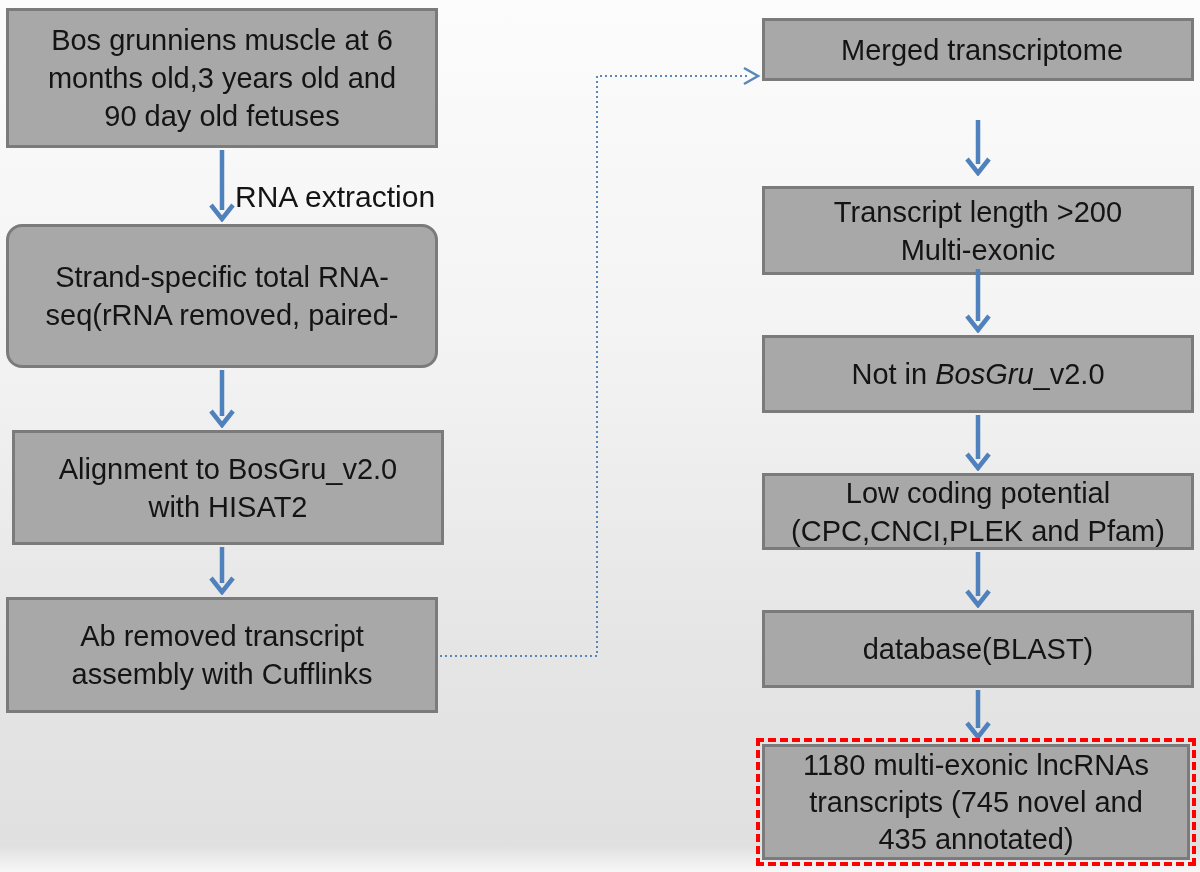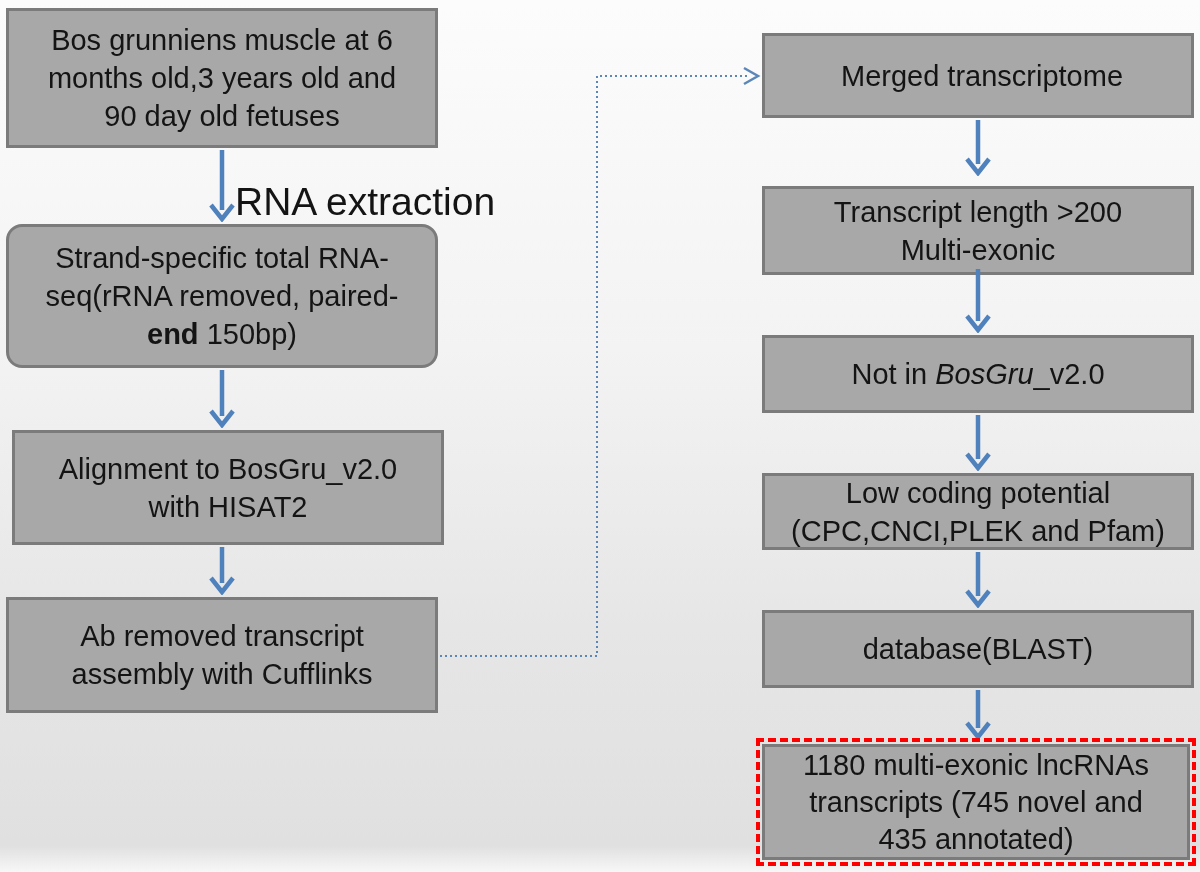--- a/index.html
+++ b/index.html
@@ -30,21 +30,21 @@
   }
   .lcol { left: 6px;  width: 432px; }
   .rcol { left: 762px; width: 432px; }
 
   .line { white-space: nowrap; }
 
   .varrow { position: absolute; }
 
   .alabel {
     position: absolute;
-    font-size: 39px;
+    font-size: 30px;
     color: #141414;
     white-space: nowrap;
   }
 
   #result-wrap {
     position: absolute;
     left: 756px;
     top: 738px;
     width: 440px;
     height: 128px;
@@ -78,21 +78,20 @@
 
   <svg class="varrow" width="30" height="72" style="left:207px; top:150px;">
     <line x1="15" y1="0" x2="15" y2="60" stroke="#4f81bd" stroke-width="4.5"></line>
     <path d="M4 55 L15 69 L26 55" fill="none" stroke="#4f81bd" stroke-width="4.5"></path>
   </svg>
   <div class="alabel" style="left:235px; top:180px;">RNA extraction</div>
 
   <div class="fbox lcol" style="top:224px; height:144px;border-radius:16px;">
     <div class="line">Strand-specific total RNA-</div>
     <div class="line">seq(rRNA removed, paired-</div>
-    <div class="line"><b>end</b><span> 150bp)</span></div>
   </div>
 
   <svg class="varrow" width="30" height="58" style="left:207px; top:370px;">
     <line x1="15" y1="0" x2="15" y2="46" stroke="#4f81bd" stroke-width="4.5"></line>
     <path d="M4 41 L15 55 L26 41" fill="none" stroke="#4f81bd" stroke-width="4.5"></path>
   </svg>
 
   <div class="fbox lcol" style="top:430px; height:115px;margin-left:6px;">
     <div class="line">Alignment to BosGru_v2.0</div>
     <div class="line">with HISAT2</div>
@@ -106,21 +105,21 @@
   <div class="fbox lcol" style="top:597px; height:116px;">
     <div class="line">Ab removed transcript</div>
     <div class="line">assembly with Cufflinks</div>
   </div>
 
   <svg id="connector-overlay" width="1200" height="872">
     <polyline points="440,656 597,656 597,76 747,76" fill="none" stroke="#5b87b8" stroke-width="2" stroke-dasharray="2 3"></polyline>
     <path d="M744 68 L758 76 L744 84" fill="none" stroke="#5b87b8" stroke-width="2.5"></path>
   </svg>
 
-  <div class="fbox rcol" style="top:33px; height:85px;padding-left:8px;">
+  <div class="fbox rcol" style="top:18px; height:63px;padding-left:8px;">
     <div class="line">Merged transcriptome</div>
   </div>
 
   <svg class="varrow" width="30" height="56" style="left:963px; top:120px;">
     <line x1="15" y1="0" x2="15" y2="44" stroke="#4f81bd" stroke-width="4.5"></line>
     <path d="M4 39 L15 53 L26 39" fill="none" stroke="#4f81bd" stroke-width="4.5"></path>
   </svg>
 
   <div class="fbox rcol" style="top:178px; height:89px;margin-top:8px;">
     <div class="line">Transcript length &gt;200</div>

